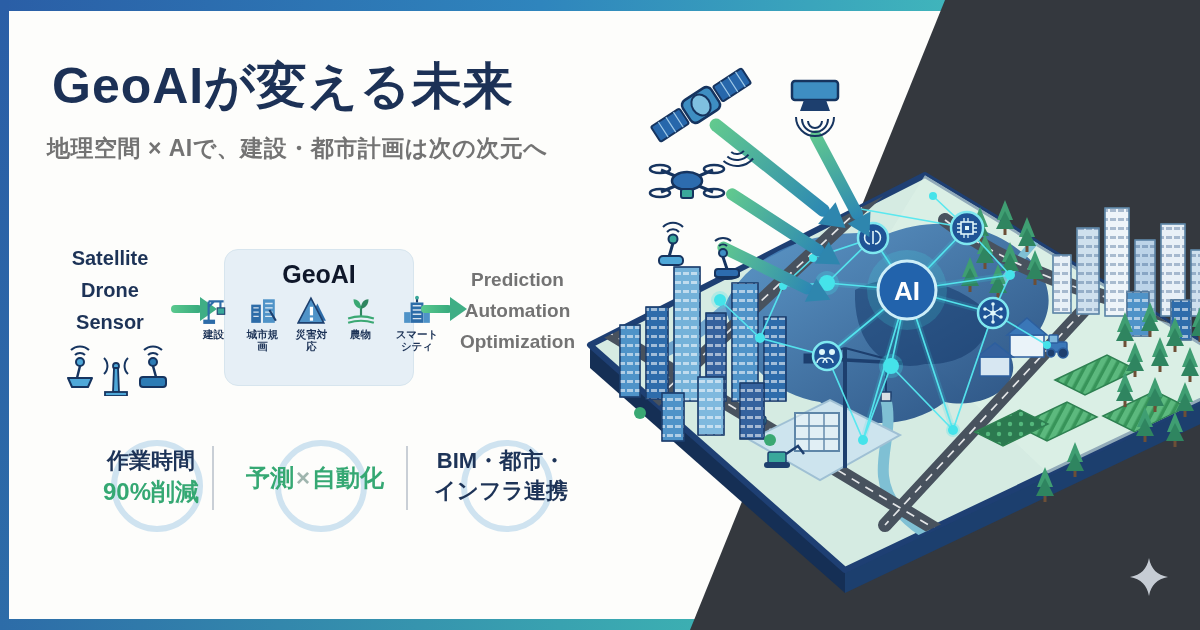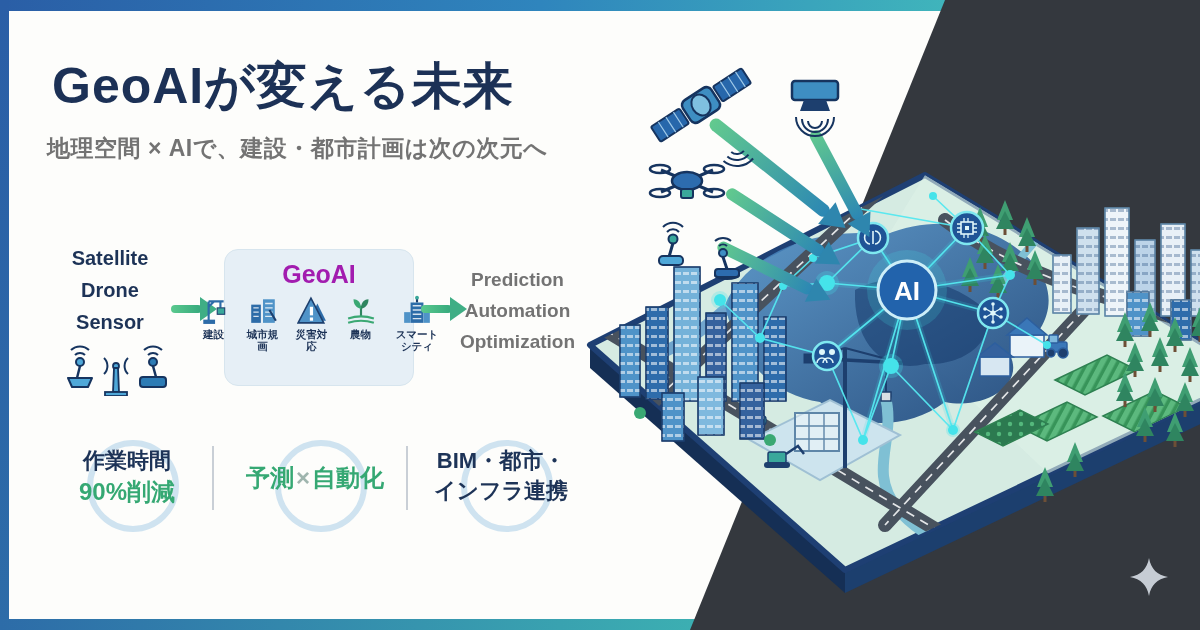--- a/index.html
+++ b/index.html
@@ -14,21 +14,21 @@
       clip-path:polygon(945px 0,1200px 0,1200px 630px,690px 630px);z-index:2;}
   
   .title{left:52px;top:53px;font-size:50px;font-weight:800;color:#1c3156;letter-spacing:1px;z-index:5;}
   .subtitle{left:47px;top:133px;font-size:23px;font-weight:700;color:#737373;letter-spacing:.5px;z-index:5;}
   .inputs{left:54px;top:242px;width:112px;text-align:center;z-index:5;}
   .inputs div{font-size:20px;font-weight:700;color:#1d3357;line-height:32px;}
   .outputs{left:455px;top:264px;width:125px;text-align:center;z-index:5;}
   .outputs div{font-size:19px;font-weight:700;color:#737373;line-height:31px;}
   .geoai-box{left:224px;top:249px;width:188px;height:135px;background:#e6eff6;border:1px solid #d7e5ee;
       border-radius:14px;z-index:5;display:flex;flex-direction:column;align-items:center;}
-  .geoai-title{font-size:25px;font-weight:800;color:#a21caf;margin-top:10px;}
+  .geoai-title{font-size:25px;font-weight:800;color:#0f172a;margin-top:10px;}
   .apps{display:flex;gap:16px;margin-top:6px;align-items:flex-start;}
   .app{display:flex;flex-direction:column;align-items:center;width:33px;}
   .app.wide{width:48px;}
   .app-label{font-size:10.5px;font-weight:700;color:#1d3357;line-height:12px;text-align:center;margin-top:3px;}
   .flow-arrow{z-index:5;}
   
   .stat{top:446px;text-align:center;z-index:5;}
   .stat-circle{position:absolute;left:50%;top:-6px;width:80px;height:80px;margin-left:-40px;
       border:6px solid #cfe3f0;border-radius:50%;}
   .stat .l1{position:relative;font-size:22px;font-weight:800;color:#1d3357;line-height:30px;}
@@ -491,21 +491,21 @@
     <rect x="1" y="9" width="31" height="8" rx="4" fill="url(#fg)"></rect>
       <polygon points="30,1 47,13 30,25" fill="#3fae85"></polygon>
   </svg>
 
   <div class="abs outputs">
     <div>Prediction</div>
     <div>Automation</div>
     <div>Optimization</div>
   </div>
 
-  <div class="abs stat" style="left:58px;width:138px">
+  <div class="abs stat" style="left:82px;width:138px">
     <div class="stat-circle"></div>
     <div class="l1">作業時間</div>
     <div class="l2">90%削減</div>
   </div>
   <div class="abs divider" style="left:212px"></div>
   <div class="abs stat" style="left:232px;width:166px">
     <div class="stat-circle"></div>
     <div class="single">
       <span class="green">予測</span><span class="times">×</span><span class="green">自動化</span>
     </div>

